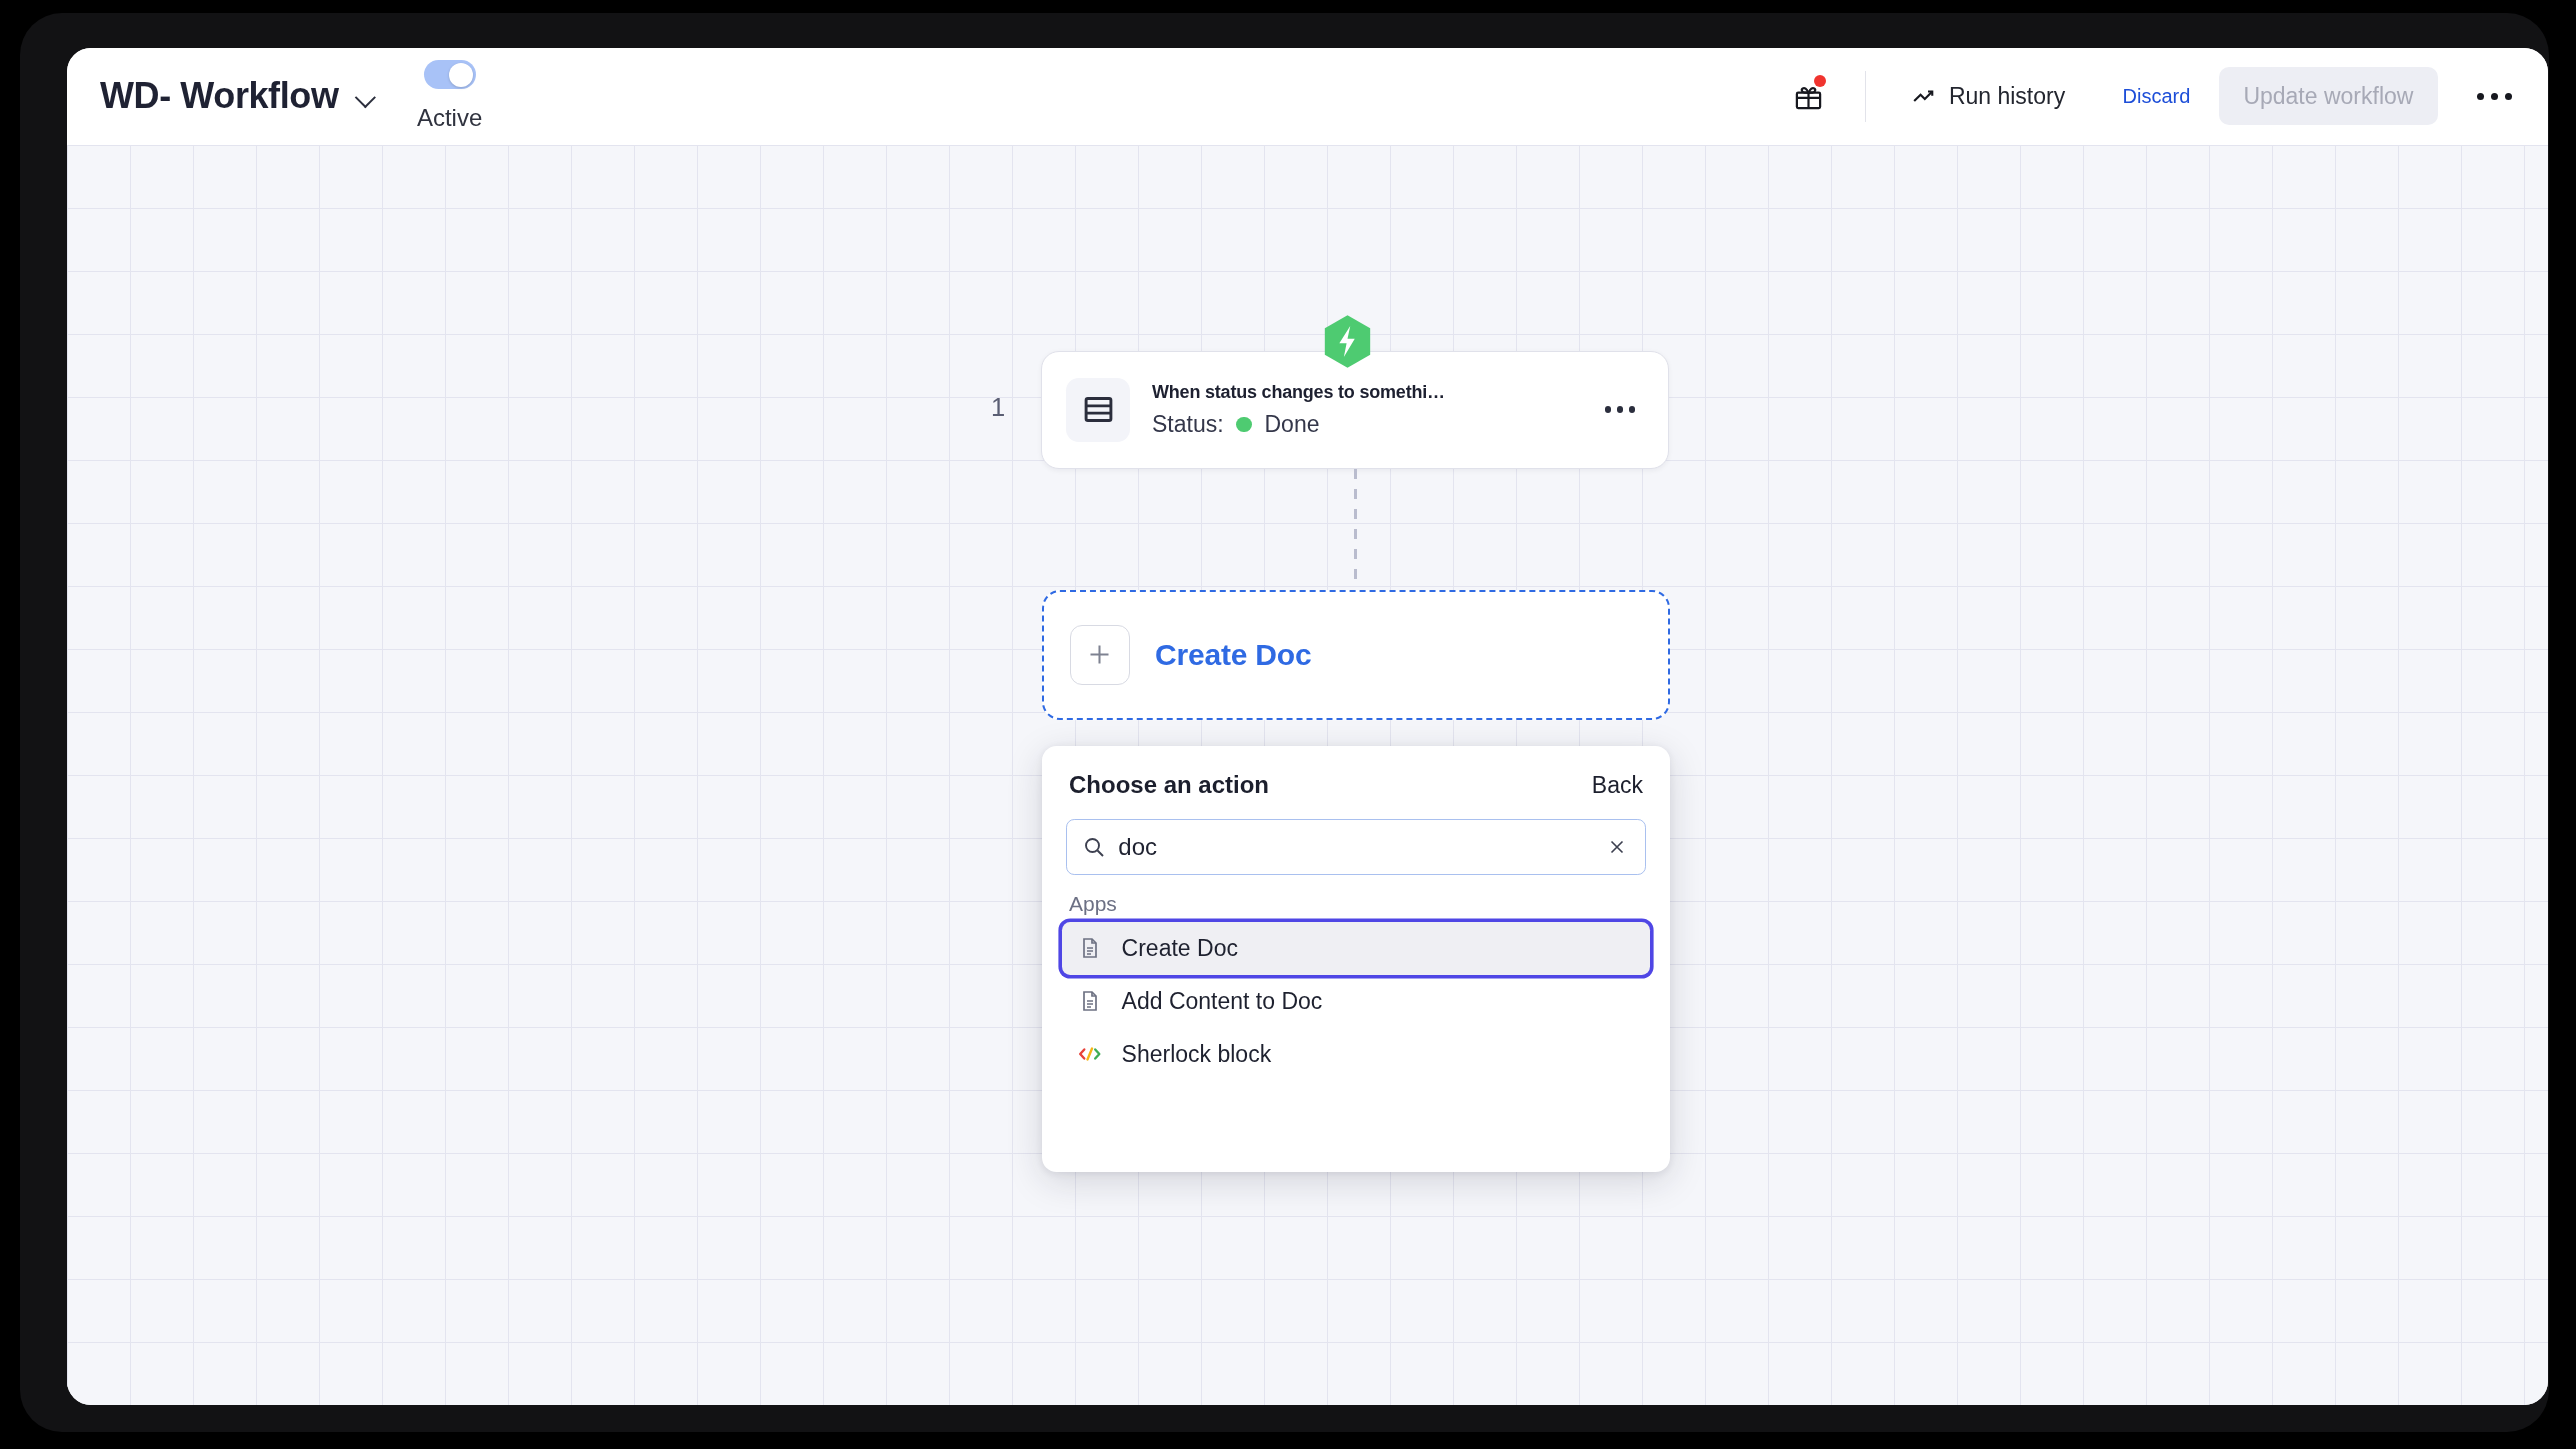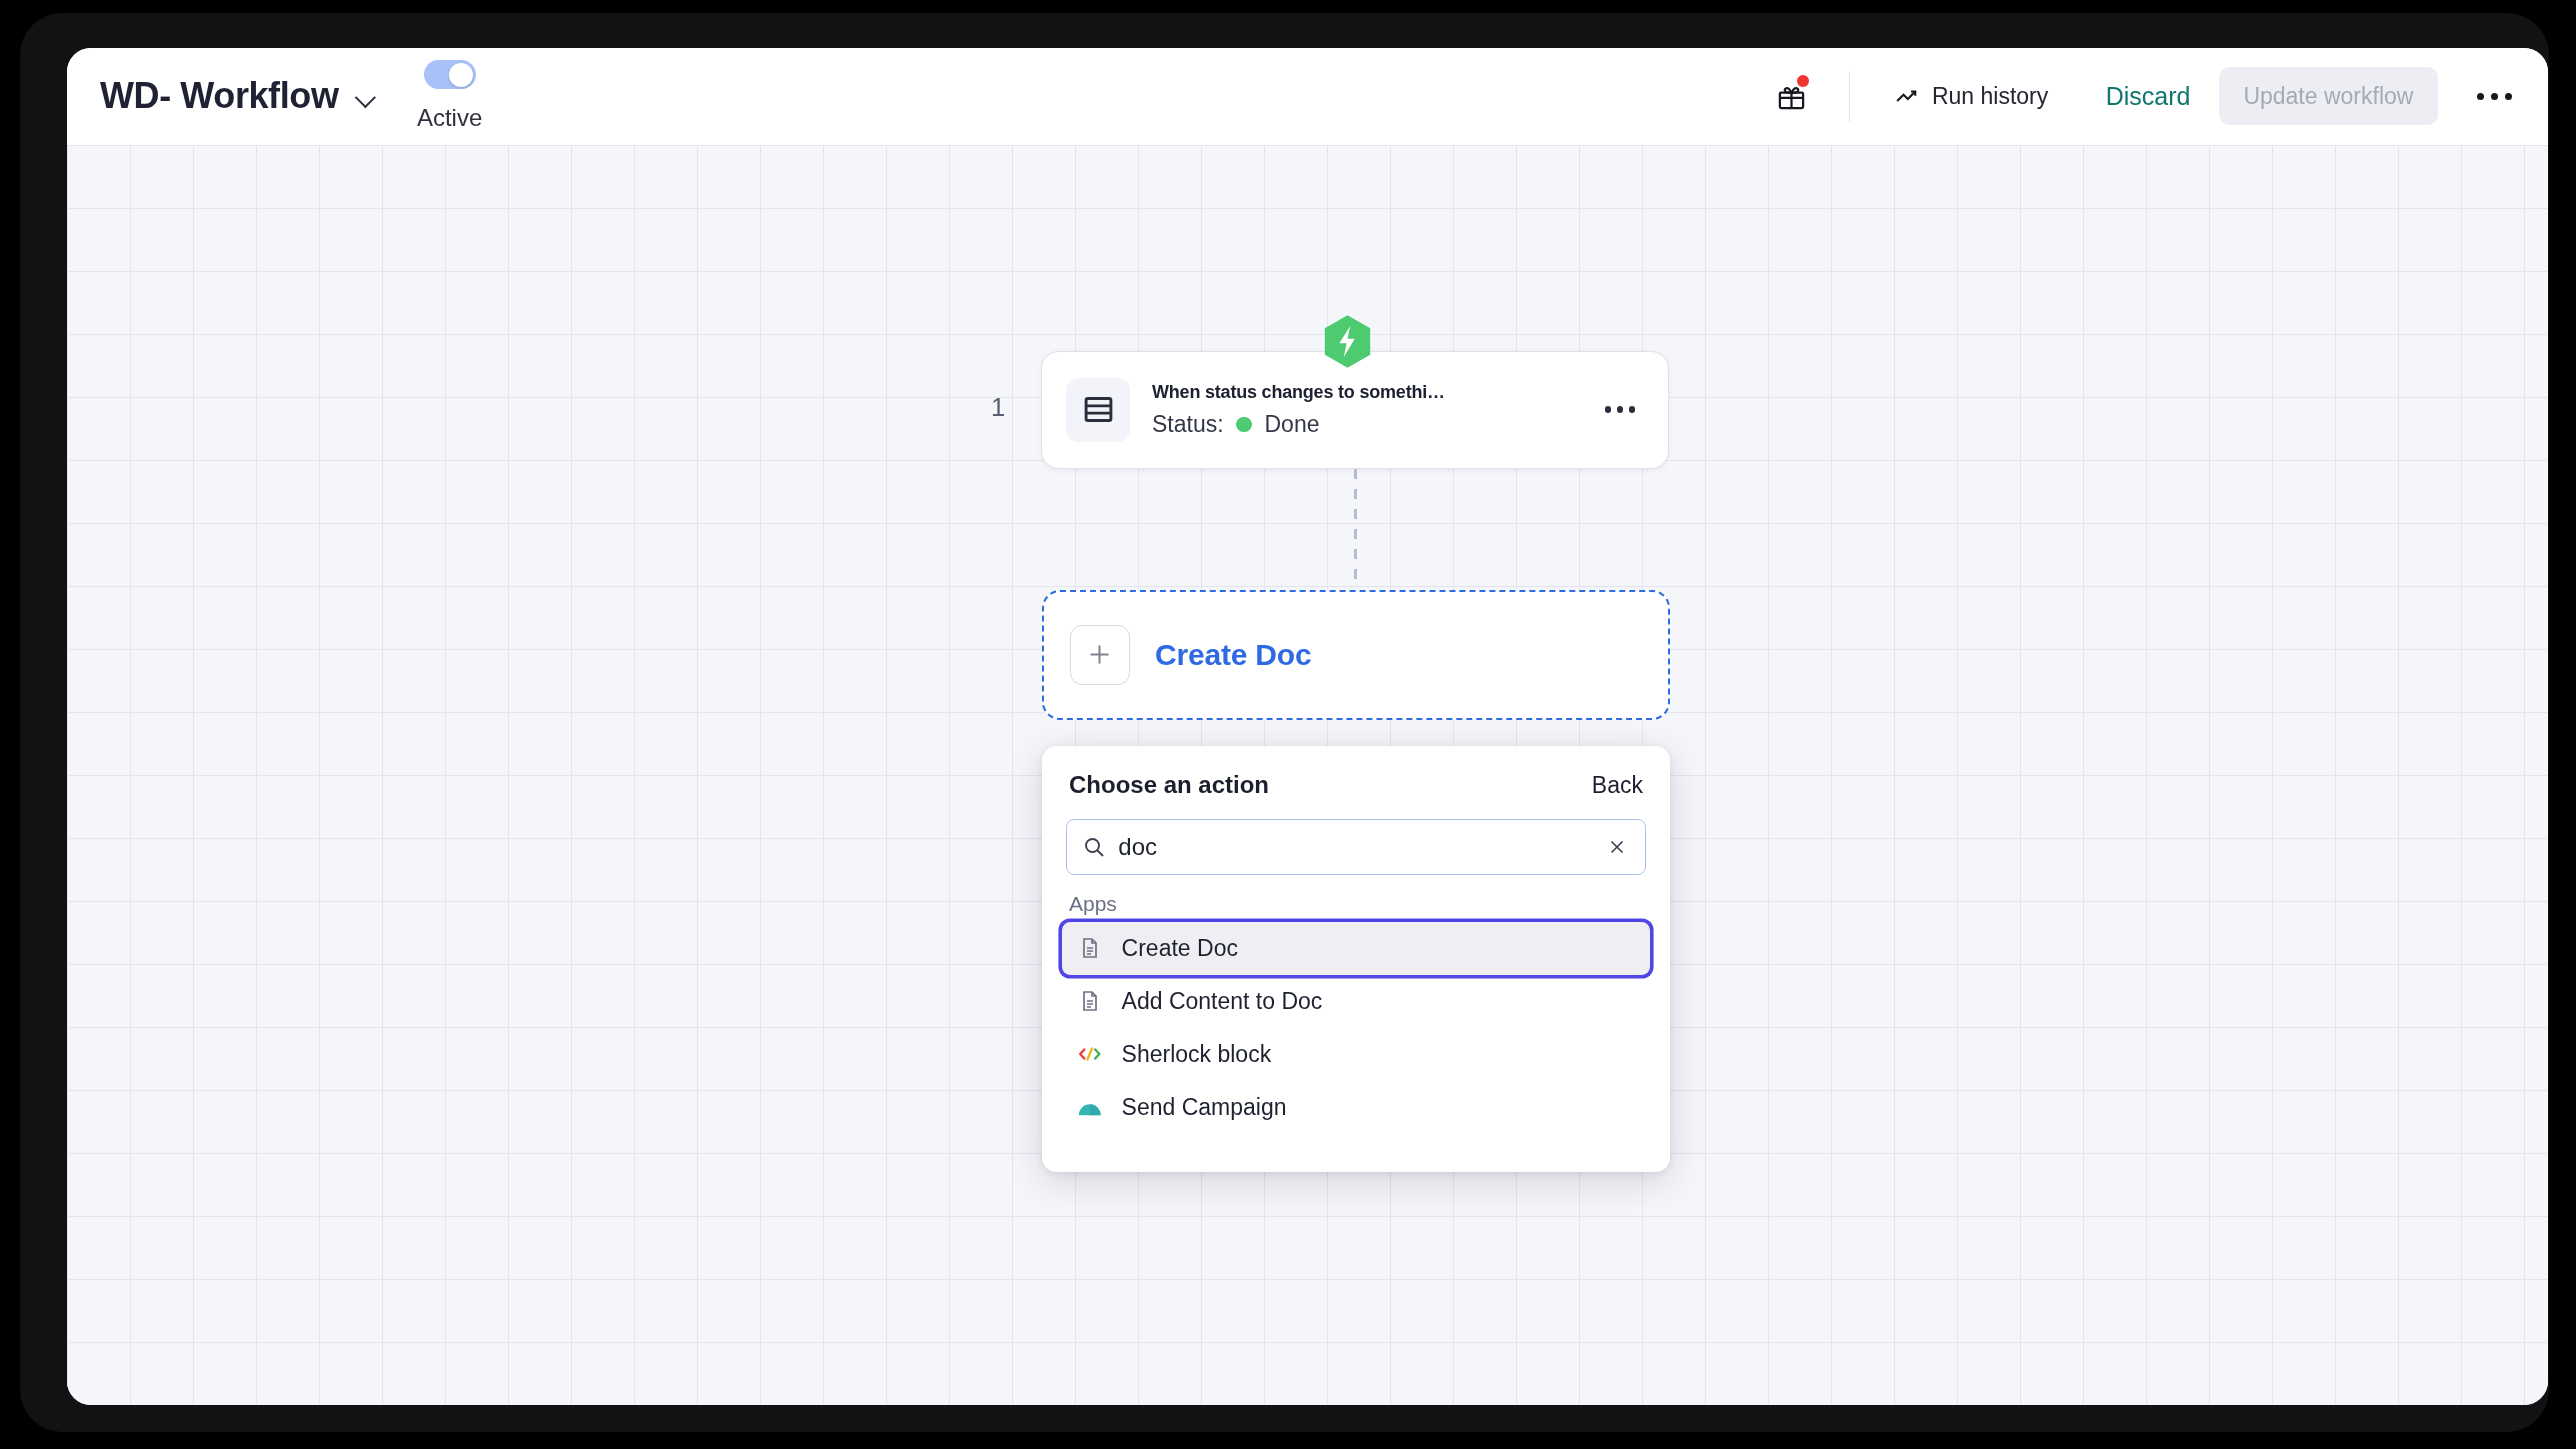--- a/index.html
+++ b/index.html
@@ -130,22 +130,22 @@
     display: flex;
     align-items: center;
     gap: 12px;
     font-size: 23px;
     color: #23262f;
     cursor: pointer;
     padding: 9px 11px;
     white-space: nowrap;
   }
   #discard-btn {
-    font-size: 25px;
-    color: #0f766e;
+    font-size: 20px;
+    color: #1d4ed8;
     cursor: pointer;
     padding: 9px 16.4px;
     margin-left: 18px;
     white-space: nowrap;
   }
   #update-workflow-btn {
     font-size: 23px;
     color: #a7a9b6;
     background: #edeef4;
     border: none;
@@ -517,29 +517,20 @@
             <span class="app-icon">
               <svg width="25.5" height="24" viewBox="0 0 28 24" fill="none" stroke-width="2.6" stroke-linecap="round" stroke-linejoin="round">
                 <path d="M8 7 L3.5 12 L8 17" stroke="#e8423a"></path>
                 <path d="M16.5 6 L11.5 18" stroke="#f5b516"></path>
                 <path d="M20 7 L24.5 12 L20 17" stroke="#3fae56"></path>
               </svg>
             </span>
             <span>Sherlock block</span>
           </div>
 
-          <div class="app-item">
-            <span class="app-icon">
-              <svg width="25.5" height="20" viewBox="0 0 28 22">
-                <path d="M2 20 A12 12 0 0 1 26 20 Z" fill="#35b6b4"></path>
-                <path d="M14 8 A12 12 0 0 1 26 20 L14 20 Z" fill="#2fa5a8" opacity="0.75"></path>
-              </svg>
-            </span>
-            <span>Send Campaign</span>
-          </div>
 
         </div>
       </div>
 
     </div>
   </div>
 </div>
 
 
 </body></html>

